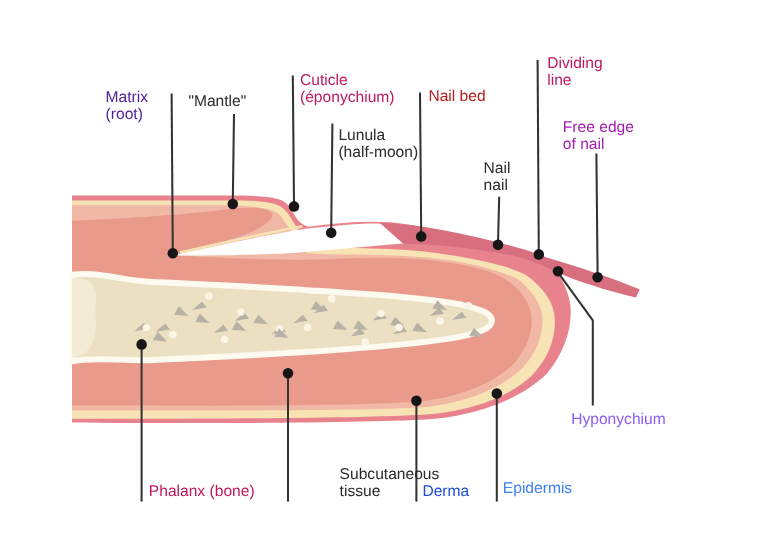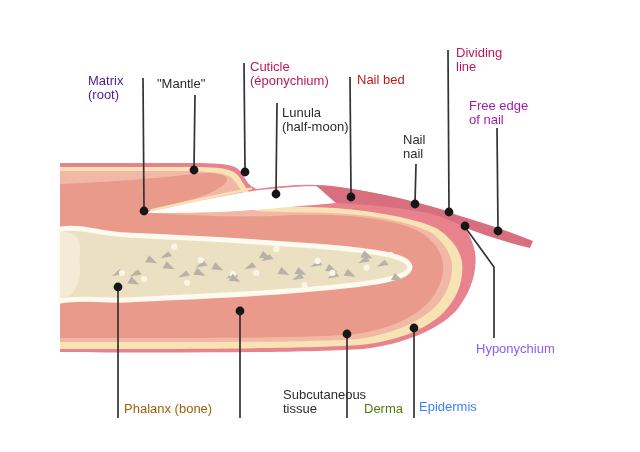--- a/index.html
+++ b/index.html
@@ -186,19 +186,19 @@
       <div class="callout-label" style="left: 282px; top: 106px; color: rgb(43, 43, 43);">Lunula
 (half-moon)</div>
       <div class="callout-label" style="left: 357px; top: 73px; color: #b91c1c;">Nail bed</div>
       <div class="callout-label" style="left: 456px; top: 46px; color: #be185d;">Dividing
 line</div>
       <div class="callout-label" style="left: 403px; top: 133px; color: rgb(43, 43, 43);">Nail
 nail</div>
       <div class="callout-label" style="left: 469px; top: 99px; color: #a21caf;">Free edge
 of nail</div>
       <div class="callout-label" style="left: 476px; top: 342px; color: #8b5cf6;">Hyponychium</div>
-      <div class="callout-label" style="left: 124px; top: 402px; color: #a16207;">Phalanx (bone)</div>
+      <div class="callout-label" style="left: 124px; top: 402px; color: #be185d;">Phalanx (bone)</div>
       <div class="callout-label" style="left: 246px; top: 388px; color: rgb(43, 43, 43); margin-left: 37px;">Subcutaneous
 tissue</div>
-      <div class="callout-label" style="left: 364px; top: 402px; color: #4d7c0f;">Derma</div>
+      <div class="callout-label" style="left: 352px; top: 402px; color: #1d4ed8;">Derma</div>
       <div class="callout-label" style="left: 419px; top: 400px; color: #3b82f6;">Epidermis</div>
     </div>
 </div>
 
 </body></html>

